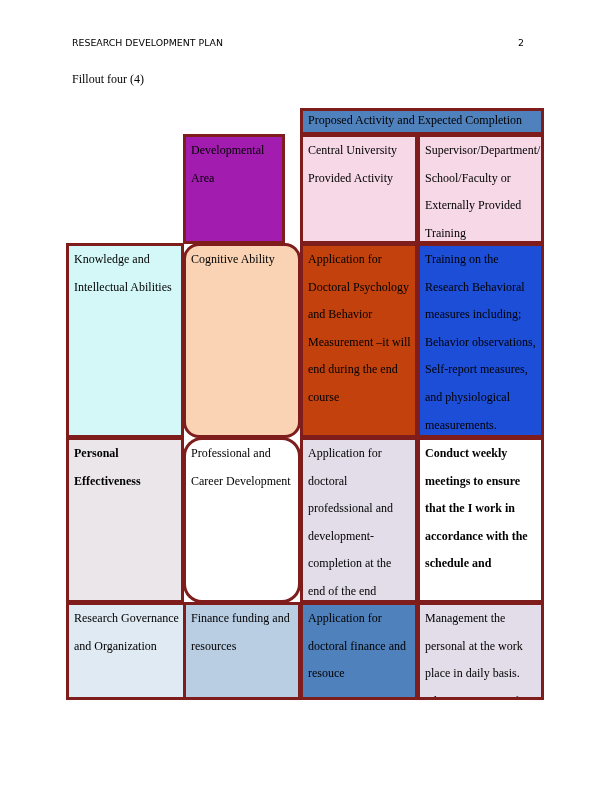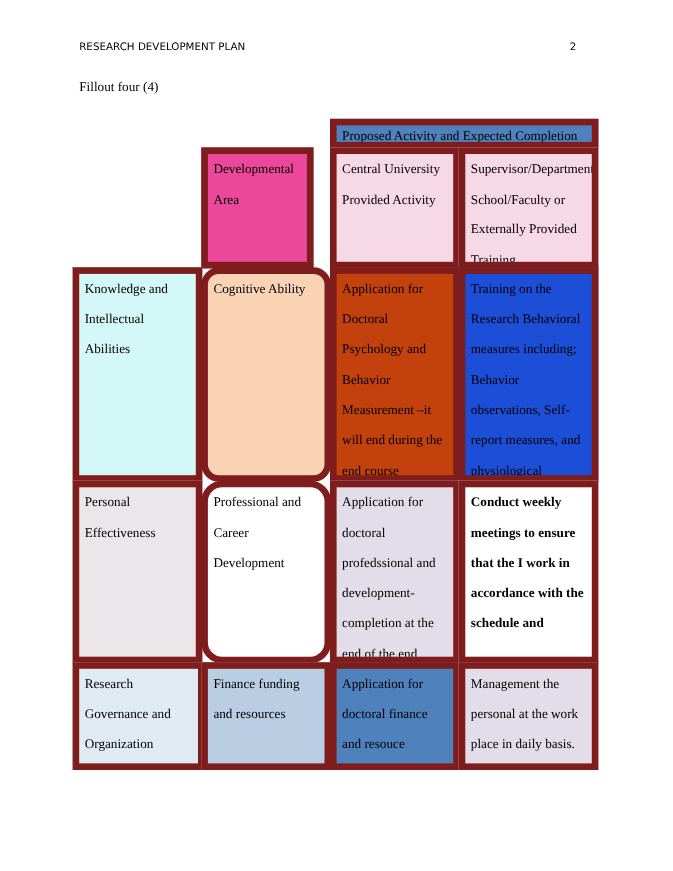--- a/index.html
+++ b/index.html
@@ -1,52 +1,52 @@
 <!DOCTYPE html>
 <html><head>
 <meta charset="utf-8">
 <style>
   html, body { margin:0; padding:0; background:#fff; }
   body { width:612px; height:792px; position:relative; overflow:hidden; font-family:"Liberation Serif", serif; color:#000; }
   .running-head { position:absolute; top:37px; left:72px; font-family:"DejaVu Sans", sans-serif; font-size:9.4px; letter-spacing:0; }
   .page-num { position:absolute; top:37px; left:518px; font-family:"DejaVu Sans", sans-serif; font-size:9.4px; }
   .subtitle { position:absolute; top:72px; left:72px; font-size:12px; }
   .cell { position:absolute; box-sizing:border-box; font-size:12px; line-height:27.6px; padding:0 4px 0 5px; overflow:hidden; }
-  .b { border:6px solid #7f1d1d; }
+  .b { border:3px solid #7f1d1d; }
 </style>
 </head>
 <body>
 
 <div class="running-head">RESEARCH DEVELOPMENT PLAN</div>
 <div class="page-num">2</div>
 <div class="subtitle">Fillout four (4)</div>
 
 <div>
 
   <div class="cell b" style="left:300px;top:108px;width:244px;height:27px;background:#4f81bd;line-height:16px;padding-top:1px;">
     <span>Proposed Activity and Expected Completion</span>
   </div>
 
-  <div class="cell b" style="left:183px;top:134px;width:102px;height:110px;background:#ec4899;">
+  <div class="cell b" style="left:183px;top:134px;width:102px;height:110px;background:#a21caf;">
     <span>Developmental Area</span>
   </div>
   <div class="cell b" style="left:300px;top:134px;width:118px;height:110px;background:#f6d8e6;">
     <span>Central University Provided Activity</span>
   </div>
   <div class="cell b" style="left:417px;top:134px;width:127px;height:110px;background:#f6d8e6;">
     <span>Supervisor/Department/ School/Faculty or Externally Provided Training</span>
   </div>
   <div style="position:absolute;left:66px;top:243px;width:118px;height:1px;background:#000;"></div>
 
   <div class="cell b" style="left:66px;top:243px;width:118px;height:195px;background:#d4f8f8;"><span>Knowledge and Intellectual Abilities</span></div>
   <div class="cell b" style="left:183px;top:243px;width:118px;height:195px;background:#f9d3b4;border-radius:16px;"><span>Cognitive Ability</span></div>
   <div class="cell b" style="left:300px;top:243px;width:118px;height:195px;background:#c2410c;"><span>Application for Doctoral Psychology and Behavior Measurement –it will end during the end course</span></div>
   <div class="cell b" style="left:417px;top:243px;width:127px;height:195px;background:#1d4ed8;"><span>Training on the Research Behavioral measures including; Behavior observations, Self-report measures, and physiological measurements.</span></div>
 
-  <div class="cell b" style="left:66px;top:437px;width:118px;height:166px;background:#ebe6ea;"><span>Personal Effectiveness</span></div>
+  <div class="cell b" style="left:66px;top:437px;width:118px;height:166px;background:#ebe6ea;font-weight:bold;"><span>Personal Effectiveness</span></div>
   <div class="cell b" style="left:183px;top:437px;width:118px;height:166px;background:#ffffff;border-radius:19px;"><span>Professional and Career Development</span></div>
   <div class="cell b" style="left:300px;top:437px;width:118px;height:166px;background:#e2dde9;"><span>Application for doctoral profedssional and development- completion at the end of the end course.</span></div>
   <div class="cell b" style="left:417px;top:437px;width:127px;height:166px;background:#ffffff;font-weight:bold;"><span>Conduct weekly meetings to ensure that the I work in accordance with the schedule and</span></div>
 
   <div class="cell b" style="left:66px;top:602px;width:120px;height:98px;background:#dfeaf2;"><span>Research Governance and Organization</span></div>
   <div class="cell b" style="left:183px;top:602px;width:118px;height:98px;background:#b9cde3;"><span>Finance funding and resources</span></div>
   <div class="cell b" style="left:300px;top:602px;width:118px;height:98px;background:#4f81bd;"><span>Application for doctoral finance and resouce management- completion at the end</span></div>
   <div class="cell b" style="left:417px;top:602px;width:127px;height:98px;background:#e2dde9;"><span>Management the personal at the work place in daily basis. Also preparation of</span></div>
 </div>
 

